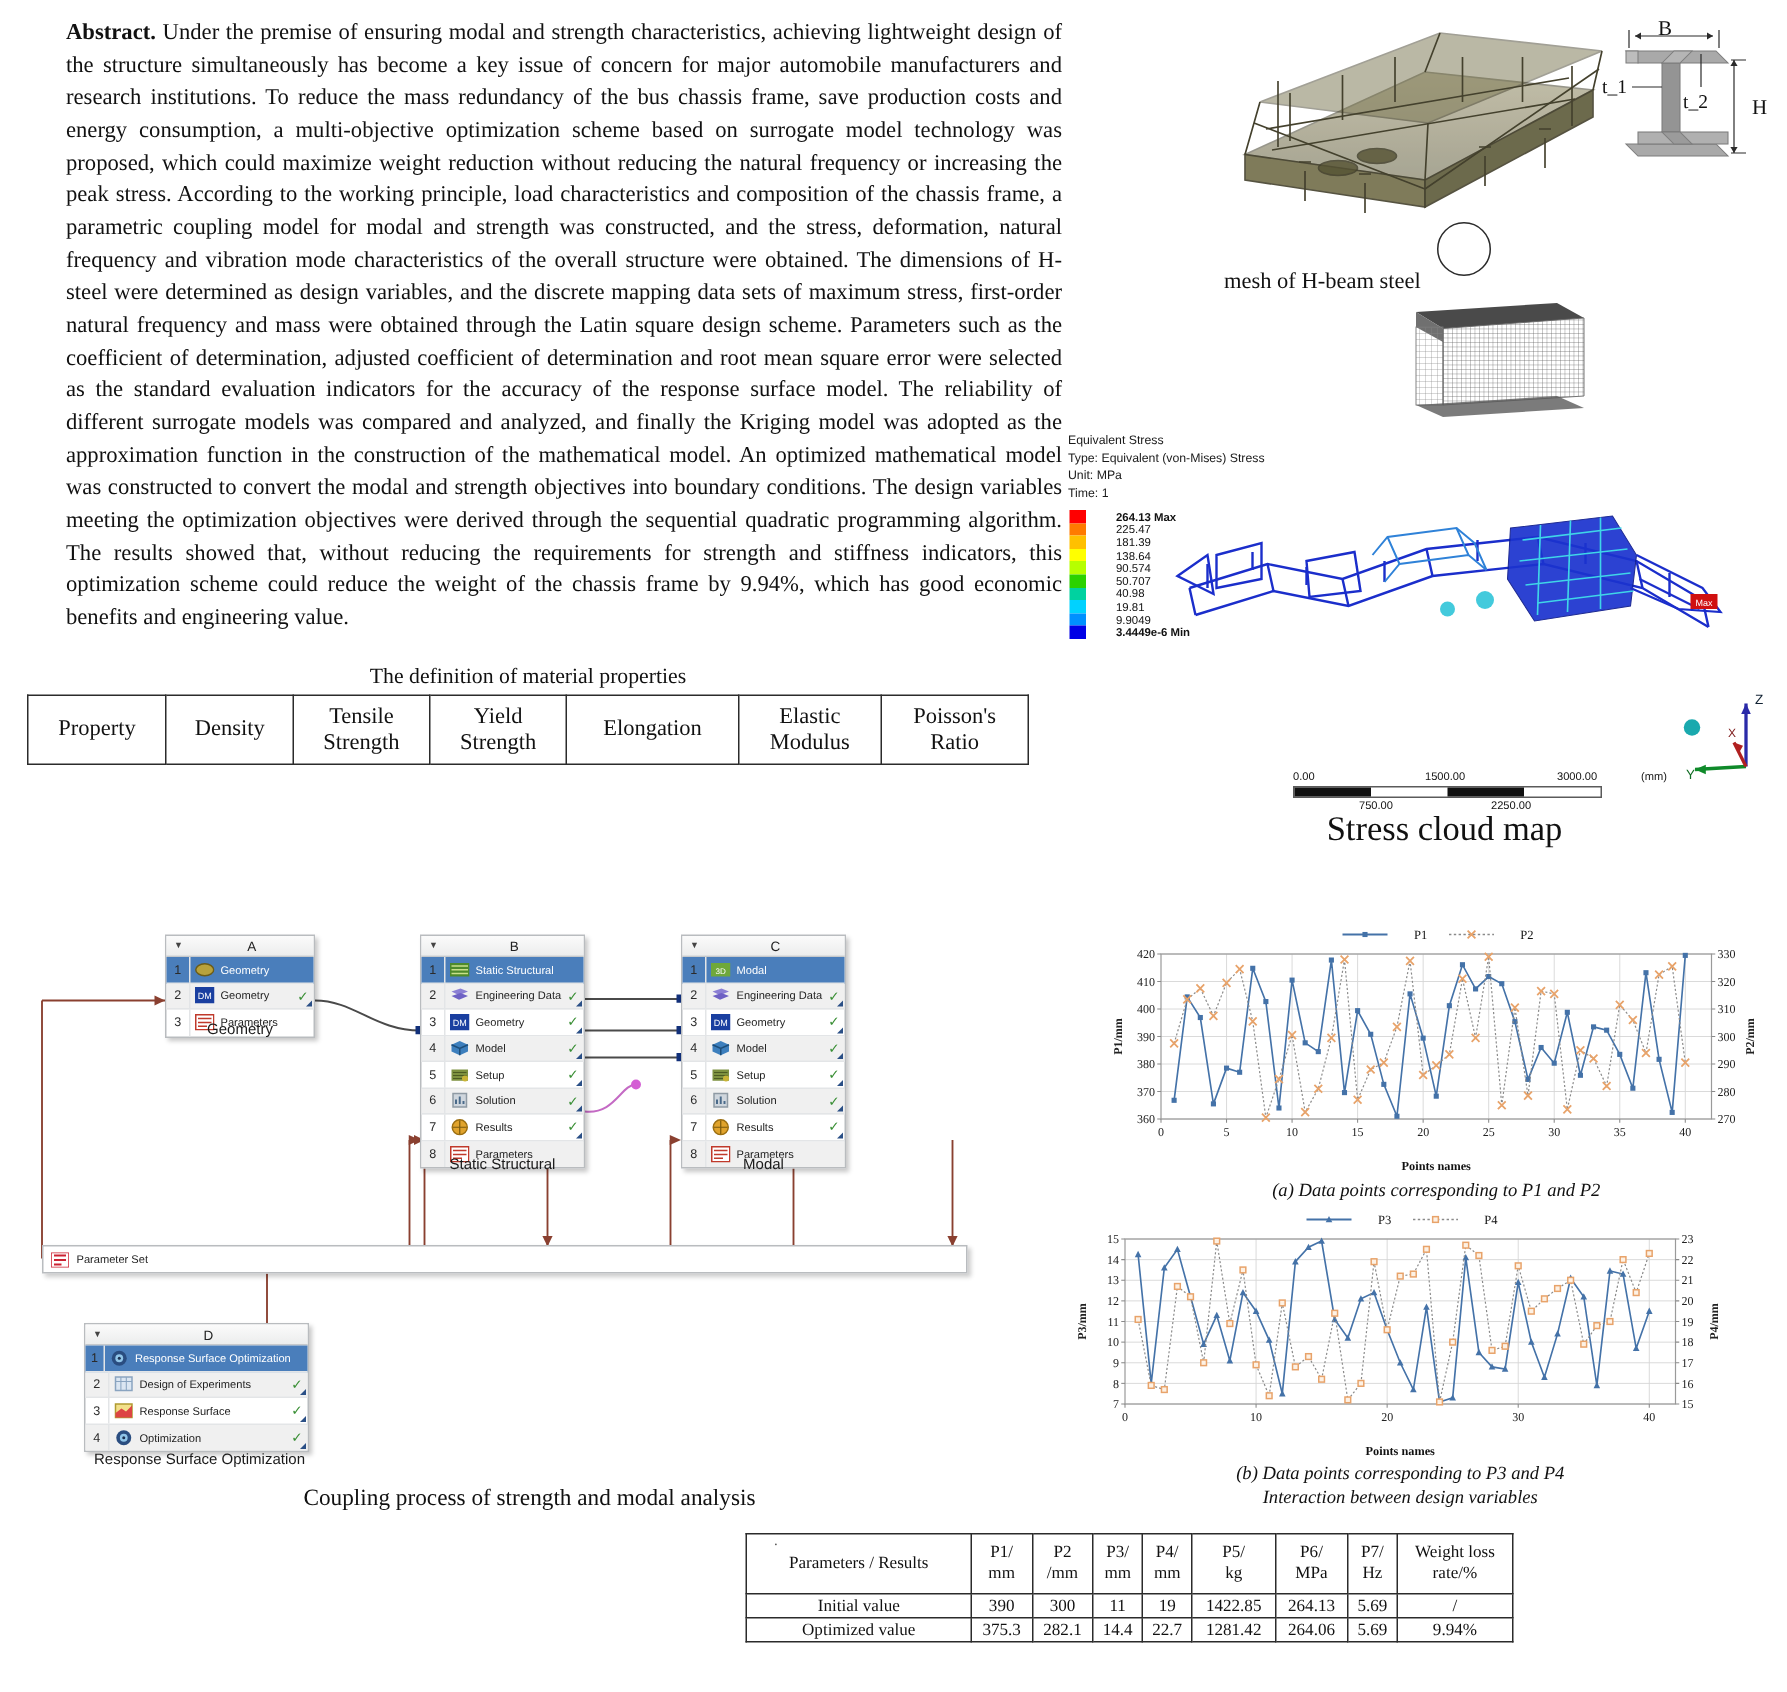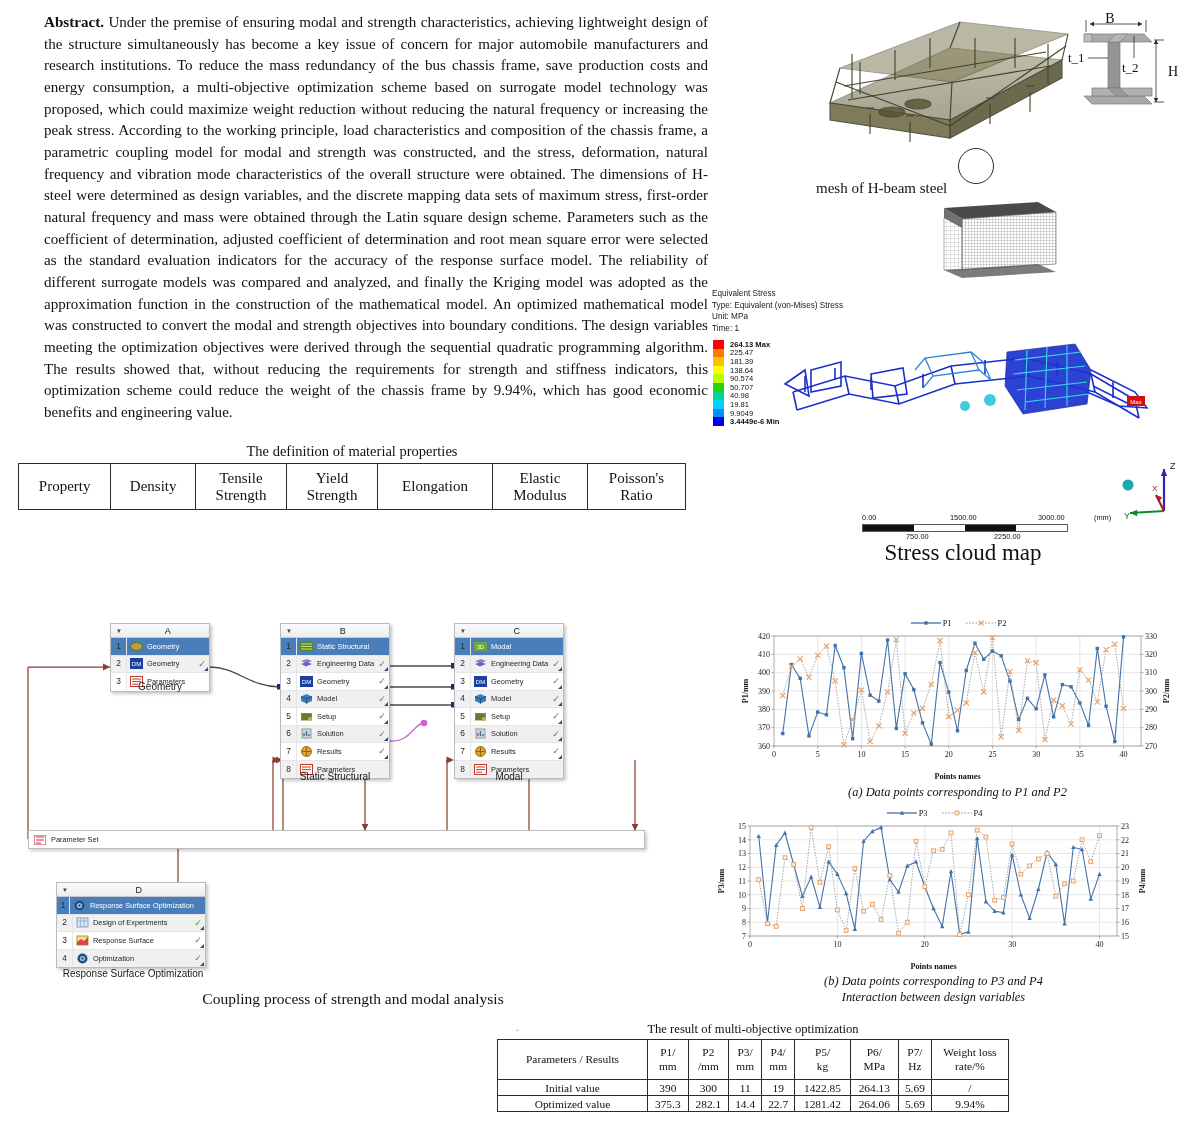--- a/index.html
+++ b/index.html
@@ -42,21 +42,21 @@
     position:absolute; left:958px; top:148px; width:36px; height:36px;
     border:1.4px solid #2a2a2a; border-radius:50%;
   }
 
   
   #legend-txt { position:absolute; left:712px; top:288px; font-size:8.2px;
                 line-height:1.42; color:#1a1a1a; font-family:"Liberation Sans", sans-serif; }
   #legend-bar { position:absolute; left:713px; top:340px; }
   #legend-bar .row { display:flex; align-items:center; height:8.6px; }
   #legend-bar .sw { width:11px; height:8.6px; }
-  #legend-bar .lb { margin-left:6px; font-size:7.6px;
+  #legend-bar .lb { margin-left:20px; font-size:7.6px;
                     font-family:"Liberation Sans", sans-serif; color:#111; }
   #legend-bar .lb.bold { font-weight:bold; }
 
   #fea-big { position:absolute; left:775px; top:330px; width:400px; height:175px; }
 
   
   #scale { position:absolute; left:862px; top:513px; width:206px; }
   #scale .nums { position:relative; height:11px; font-size:7.4px;
                  font-family:"Liberation Sans", sans-serif; }
   #scale .nums span { position:absolute; top:0; }
@@ -111,21 +111,21 @@
   #paramset .tx { margin-left:5px; font-size:7.4px;
                   font-family:"Liberation Sans", sans-serif; color:#1d1d1d; }
 
   #flowcap { position:absolute; left:18px; top:990px; width:670px;
              text-align:center; font-size:15.5px; }
 
   
   .chart { position:absolute; }
   .chart .legend { display:flex; justify-content:center; align-items:center;
                    gap:12px; font-size:8.4px; font-family:"Liberation Serif", serif; }
-  .chart .legend .item { display:flex; align-items:center; gap:0;text-align:right; }
+  .chart .legend .item { display:flex; align-items:center; gap:16px;text-align:right; }
   .chart .plotwrap { position:relative; }
   .chart .xlab { text-align:center; font-size:8.2px; font-weight:bold; }
   .chart .ctitle { text-align:center; font-size:12.4px; line-height:1.25;font-style:italic; }
   .tickt { font-size:8px; font-family:"Liberation Serif", serif; fill:#222; }
 
   
   #res-wrap { position:absolute; left:497px; top:1022px; width:512px; }
   #res-cap { text-align:center; font-size:12.6px; margin-bottom:2px; }
   #res-table td { font-size:11.4px; padding:1px 2px; height:16px; }
   #res-table tr.hdr td { height:40px; line-height:1.15; }
@@ -1020,21 +1020,20 @@
           <text x="0" y="0" class="tickt" text-anchor="middle" font-weight="bold" transform="translate(439,63) rotate(-90)">P4/mm</text>
         </svg>
     </div>
     <div class="xlab" id="xlabB">Points names</div>
     <div class="ctitle" id="titleB" style="margin-top:3px;">(b) Data points corresponding to P3 and P4</div>
     <div class="ctitle" id="subB">Interaction between design variables</div>
   </div>
 
   <div class="stray-dot">.</div>
   <div id="res-wrap">
-    <div id="res-cap">The result of multi-objective optimization</div>
     <table class="grid" id="res-table">
       <tbody id="res-body">
           <tr class="hdr">
             <td class="wide">Parameters / Results</td>
             <td>P1/<br>mm</td>
             <td>P2<br>/mm</td>
             <td>P3/<br>mm</td>
             <td>P4/<br>mm</td>
             <td>P5/<br>kg</td>
             <td>P6/<br>MPa</td>

